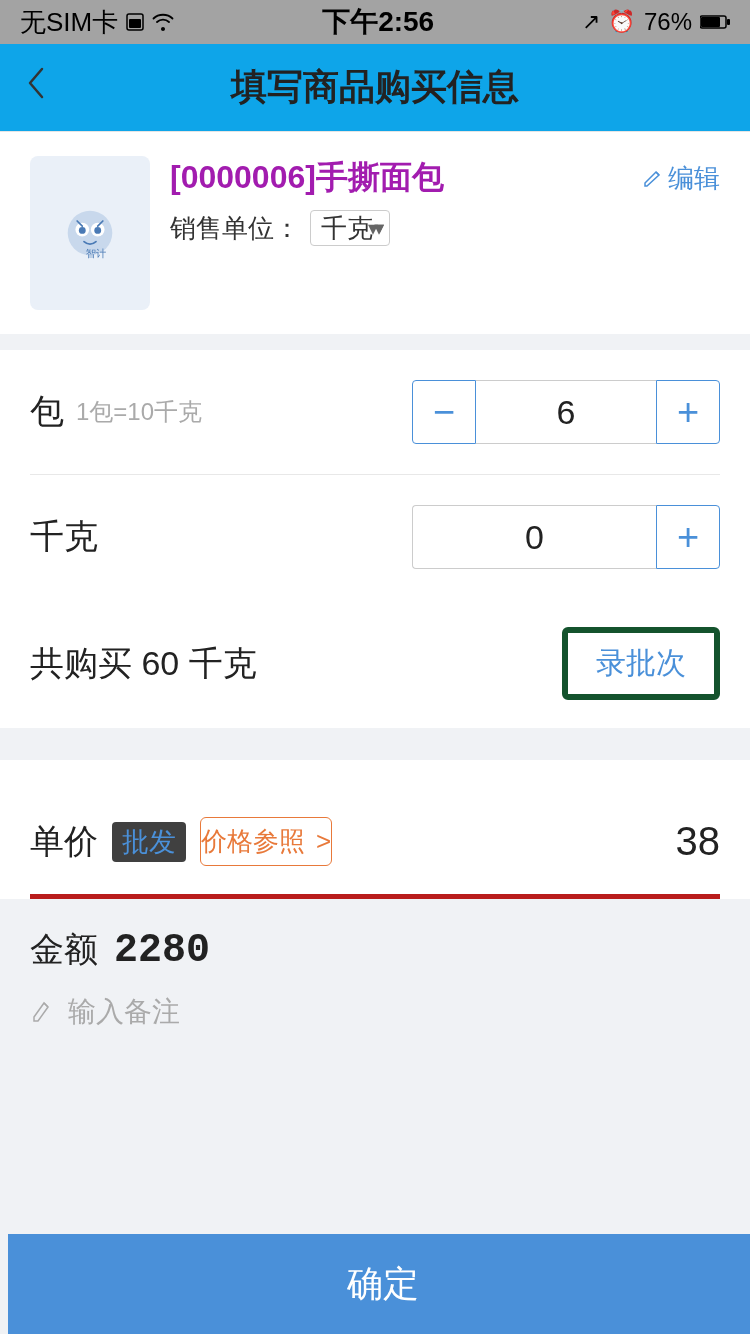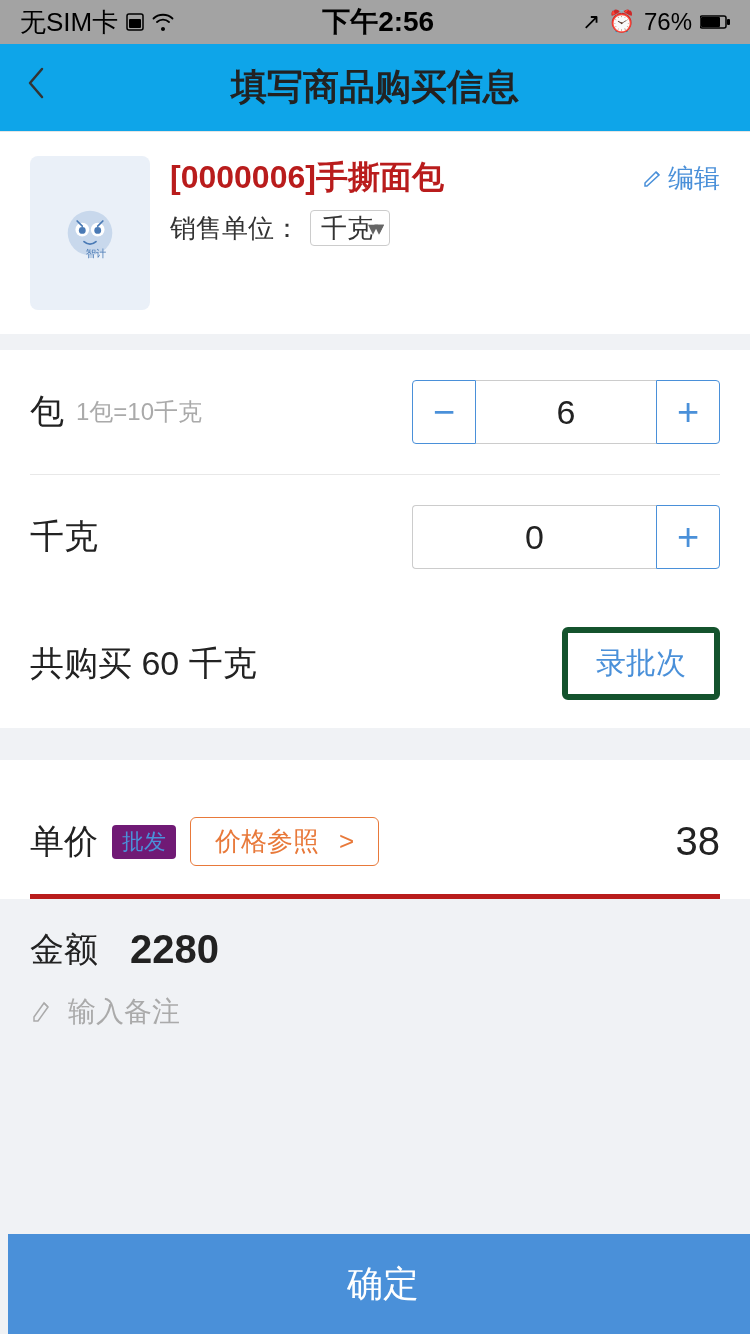--- a/index.html
+++ b/index.html
@@ -86,21 +86,21 @@
       flex: 1;
     }
     .product-name-row {
       display: flex;
       justify-content: space-between;
       align-items: center;
     }
     .product-name {
       font-size: 32px;
       font-weight: 600;
-      color: #b91c1c;
+      color: #a21caf;
     }
     .edit-btn {
       display: flex;
       align-items: center;
       gap: 4px;
       font-size: 26px;
       color: #4a90d9;
       cursor: pointer;
     }
     .stock-row {
@@ -257,53 +257,55 @@
       margin-top: 29px;
     }
     .price-label {
       font-size: 34px;
       color: #222;
       display: flex;
       align-items: center;
       gap: 14px;
     }
     .badge-pifa {
-      background: #701a75;
+      background: #404040;
       color: #4a90d9;
-      font-size: 22px;
+      font-size: 27px;
       padding: 2px 10px;
       border-radius: 4px;
     }
     .price-ref-btn {
       border: 1.5px solid #e8793a;
       color: #e8793a;
       background: #fff;
       border-radius: 6px;
-      padding: 6px 24px;
+      padding: 6px 0;
       font-size: 26px;
       cursor: pointer;
       display: flex;
       align-items: center;
-      gap: 20px;
+      gap: 11px;
     }
     .price-value {
       font-size: 40px;
       color: #222;
       font-weight: 500;
     }
 
     
     .amount-section {
       background: #f0f2f5;
       padding: 28px 30px 0 30px;
     }
     .amount-row {
       display: flex;
-      gap: 32px;
+      align-items: center;
+      gap: 16px;
       padding-bottom: 20px;
+      font-family: Liberation Mono, monospace;
     }
     .amount-label {
       font-size: 34px;
       color: #222;
     }
     .amount-value {
       font-size: 40px;
       color: #222;
       font-weight: 600;
     }

